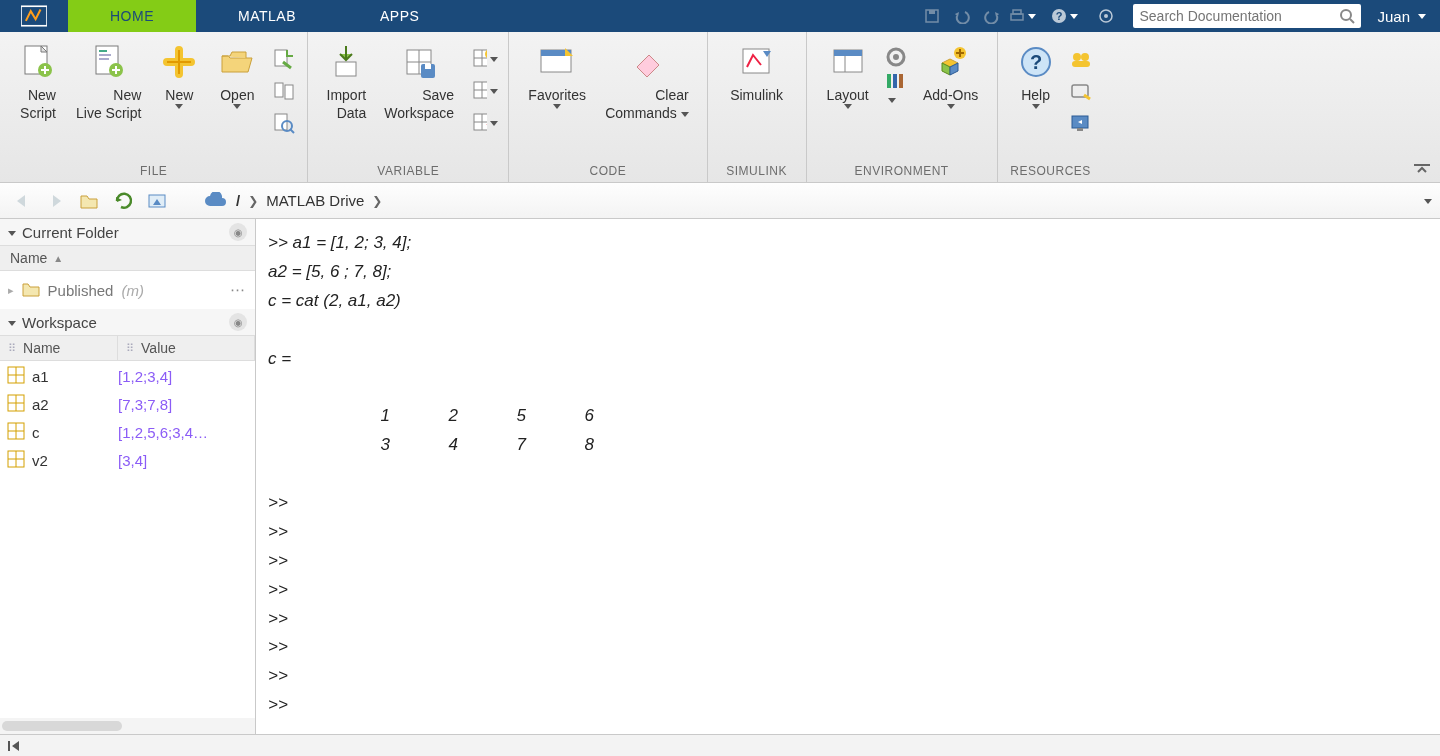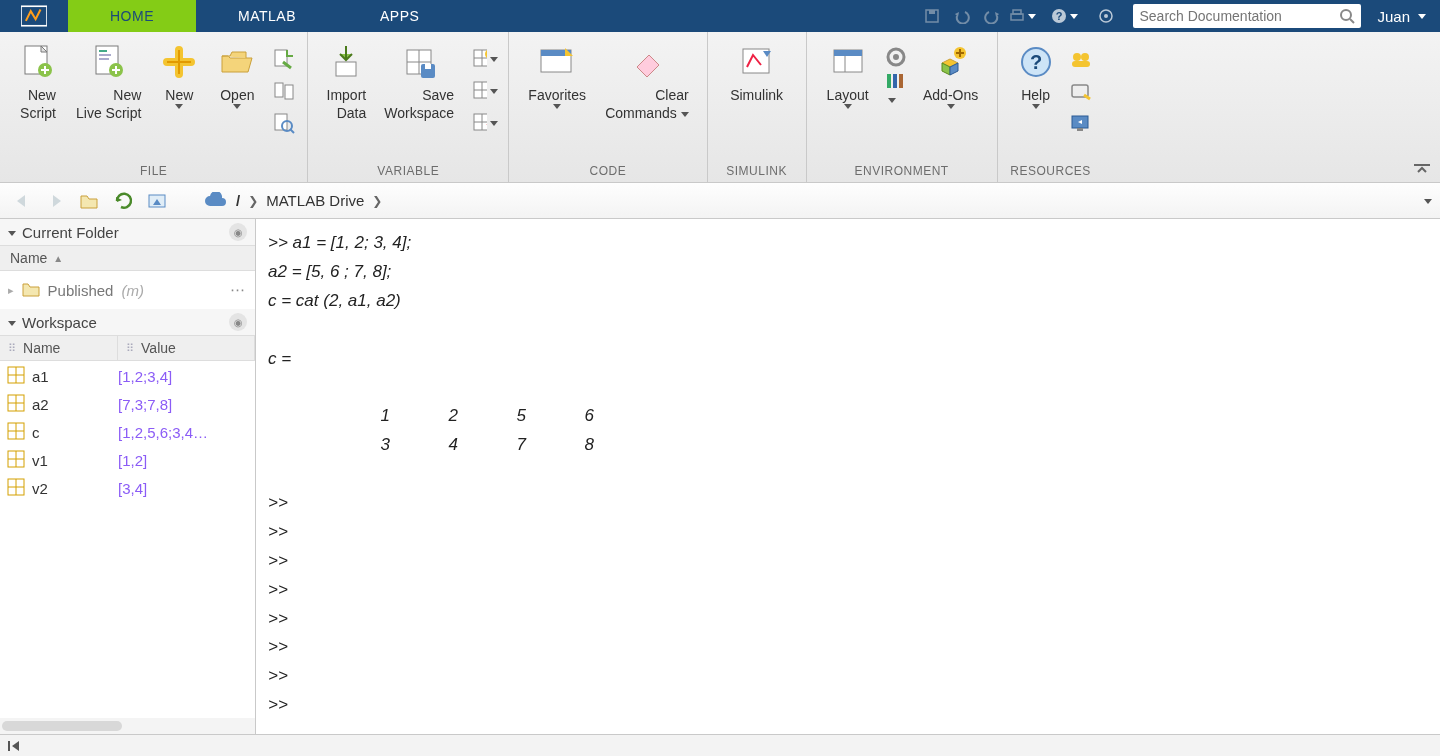--- a/index.html
+++ b/index.html
@@ -543,31 +543,20 @@
           <span class="vv">[1,2,5,6;3,4…</span>
         </div>
         <div class="ws-row">
           <span class="varicon">
             <svg width="20" height="20">
               <rect x="2" y="2" width="16" height="16" fill="#fff" stroke="#d4a000"></rect>
               <line x1="10" y1="2" x2="10" y2="18" stroke="#d4a000"></line>
               <line x1="2" y1="10" x2="18" y2="10" stroke="#d4a000"></line>
             </svg>
           </span>
-          <span class="vn">v1</span>
-          <span class="vv">[1,2]</span>
-        </div>
-        <div class="ws-row">
-          <span class="varicon">
-            <svg width="20" height="20">
-              <rect x="2" y="2" width="16" height="16" fill="#fff" stroke="#d4a000"></rect>
-              <line x1="10" y1="2" x2="10" y2="18" stroke="#d4a000"></line>
-              <line x1="2" y1="10" x2="18" y2="10" stroke="#d4a000"></line>
-            </svg>
-          </span>
           <span class="vn">v2</span>
           <span class="vv">[3,4]</span>
         </div>
       </div>
 
     <div class="hscroll">
         <div class="thumb"></div>
       </div>
   </div>
 

